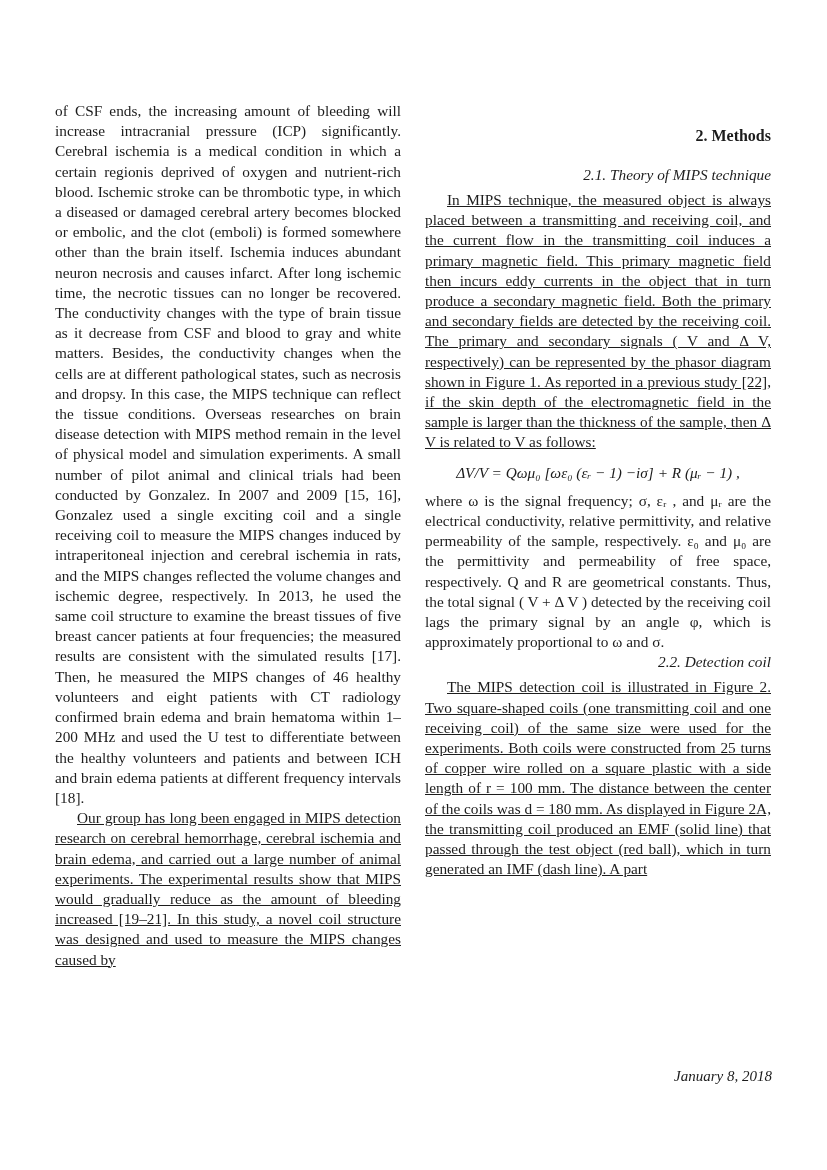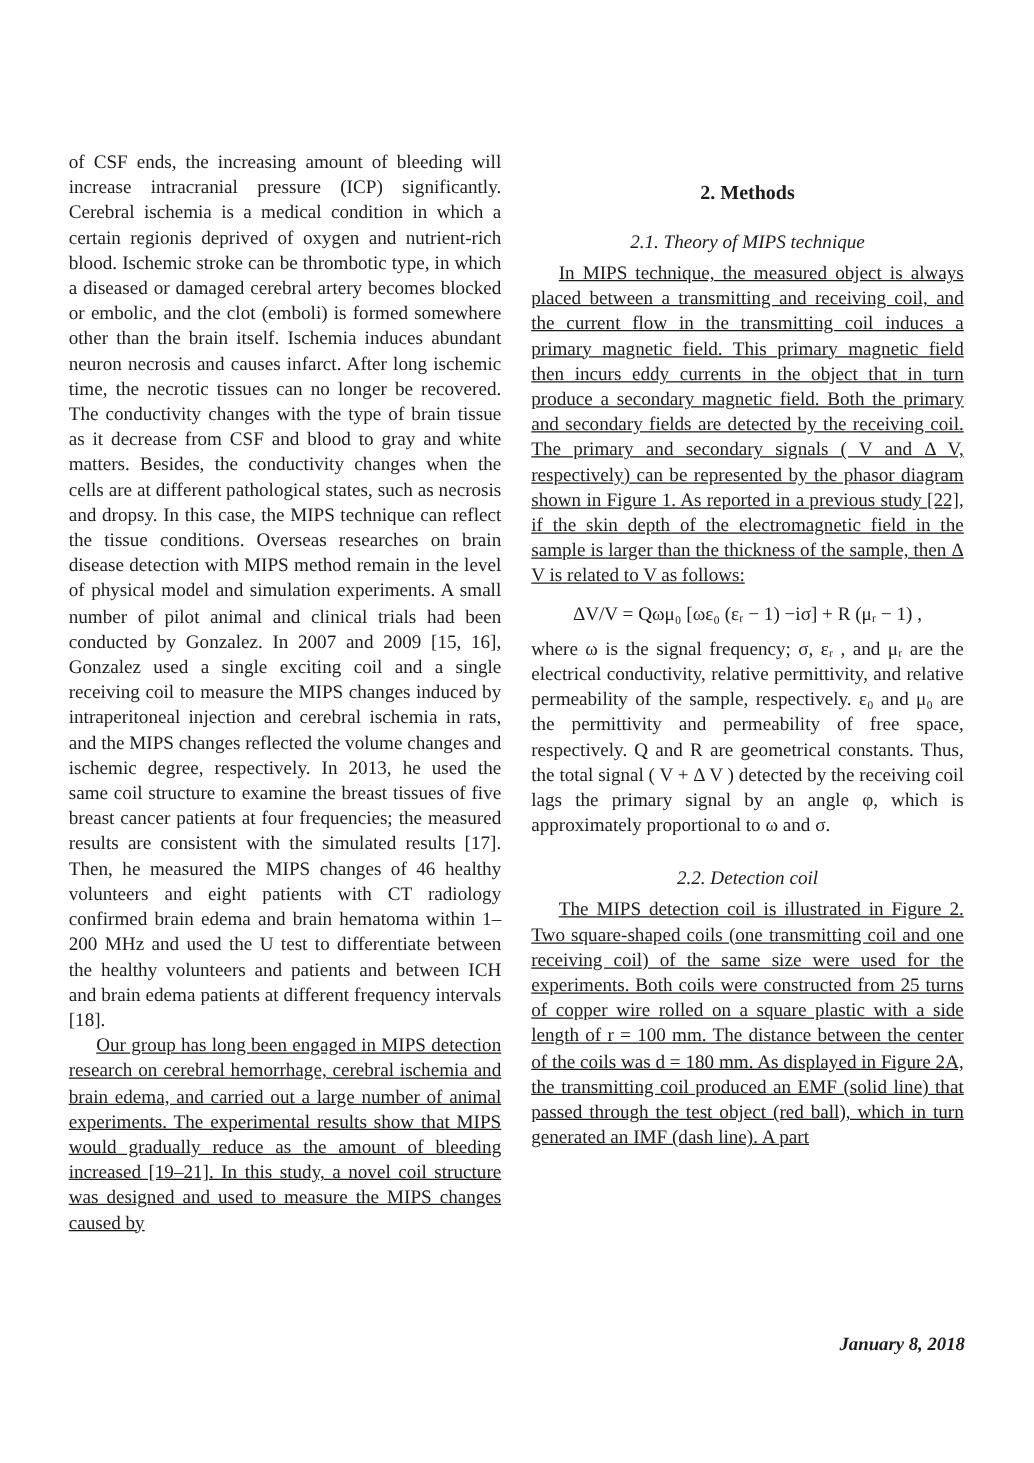--- a/index.html
+++ b/index.html
@@ -8,63 +8,63 @@
     height: 1170px;
     background: #ffffff;
     position: relative;
     font-family: "Liberation Serif", "DejaVu Serif", "DejaVu Sans", serif;
     color: #1c1c1c;
     overflow: hidden;
   }
   .columns {
     position: absolute;
     left: 55px;
-    top: 120px;
+    top: 101px;
     width: 716px;
     display: flex;
     gap: 24px;
   }
   .col {
     width: 346px;
     font-size: 15.3px;
     line-height: 20.2px;
     text-align: justify;
   }
   p { margin: 0; }
   .indent { text-indent: 22px; text-decoration: underline; }
   .section-heading {
     font-size: 16px;
     font-weight: bold;
     margin: 25px 0 19px 0;
     line-height: 20px;
-    text-align: center;
+    text-align: right;
   }
   .subsection-heading {
     font-size: 15.3px;
     font-weight: normal;
     font-style: italic;
     margin: 0 0 5px 0;
     line-height: 20px;
-    text-align: center;
+    text-align: right;
   }
-  .sub2 { margin-top: 22px; margin-bottom: 5px; }
+  .sub2 { margin-bottom: 5px; }
   .equation {
+    font-style: italic;
     text-align: center;
     margin: 10px 0 8px 0;
     font-size: 15.3px;
     line-height: 20.2px;
     white-space: nowrap;
   }
   .footer {
     position: absolute;
     right: 55px;
     top: 1068px;
     font-style: italic;
     font-size: 15px;
-    font-weight: bold;
   }
 </style>
 </head>
 <body>
 
 <div>
   <div class="columns">
     <div class="col">
       <p>of CSF ends, the increasing amount of bleeding will increase intracranial pressure (ICP) significantly. Cerebral ischemia is a medical condition in which a certain regionis deprived of oxygen and nutrient-rich blood. Ischemic stroke can be thrombotic type, in which a diseased or damaged cerebral artery becomes blocked or embolic, and the clot (emboli) is formed somewhere other than the brain itself. Ischemia induces abundant neuron necrosis and causes infarct. After long ischemic time, the necrotic tissues can no longer be recovered. The conductivity changes with the type of brain tissue as it decrease from CSF and blood to gray and white matters. Besides, the conductivity changes when the cells are at different pathological states, such as necrosis and dropsy. In this case, the MIPS technique can reflect the tissue conditions. Overseas researches on brain disease detection with MIPS method remain in the level of physical model and simulation experiments. A small number of pilot animal and clinical trials had been conducted by Gonzalez. In 2007 and 2009 [15, 16], Gonzalez used a single exciting coil and a single receiving coil to measure the MIPS changes induced by intraperitoneal injection and cerebral ischemia in rats, and the MIPS changes reflected the volume changes and ischemic degree, respectively. In 2013, he used the same coil structure to examine the breast tissues of five breast cancer patients at four frequencies; the measured results are consistent with the simulated results [17]. Then, he measured the MIPS changes of 46 healthy volunteers and eight patients with CT radiology confirmed brain edema and brain hematoma within 1–200 MHz and used the U test to differentiate between the healthy volunteers and patients and between ICH and brain edema patients at different frequency intervals [18].</p>
       <p class="indent">Our group has long been engaged in MIPS detection research on cerebral hemorrhage, cerebral ischemia and brain edema, and carried out a large number of animal experiments. The experimental results show that MIPS would gradually reduce as the amount of bleeding increased [19–21]. In this study, a novel coil structure was designed and used to measure the MIPS changes caused by</p>

